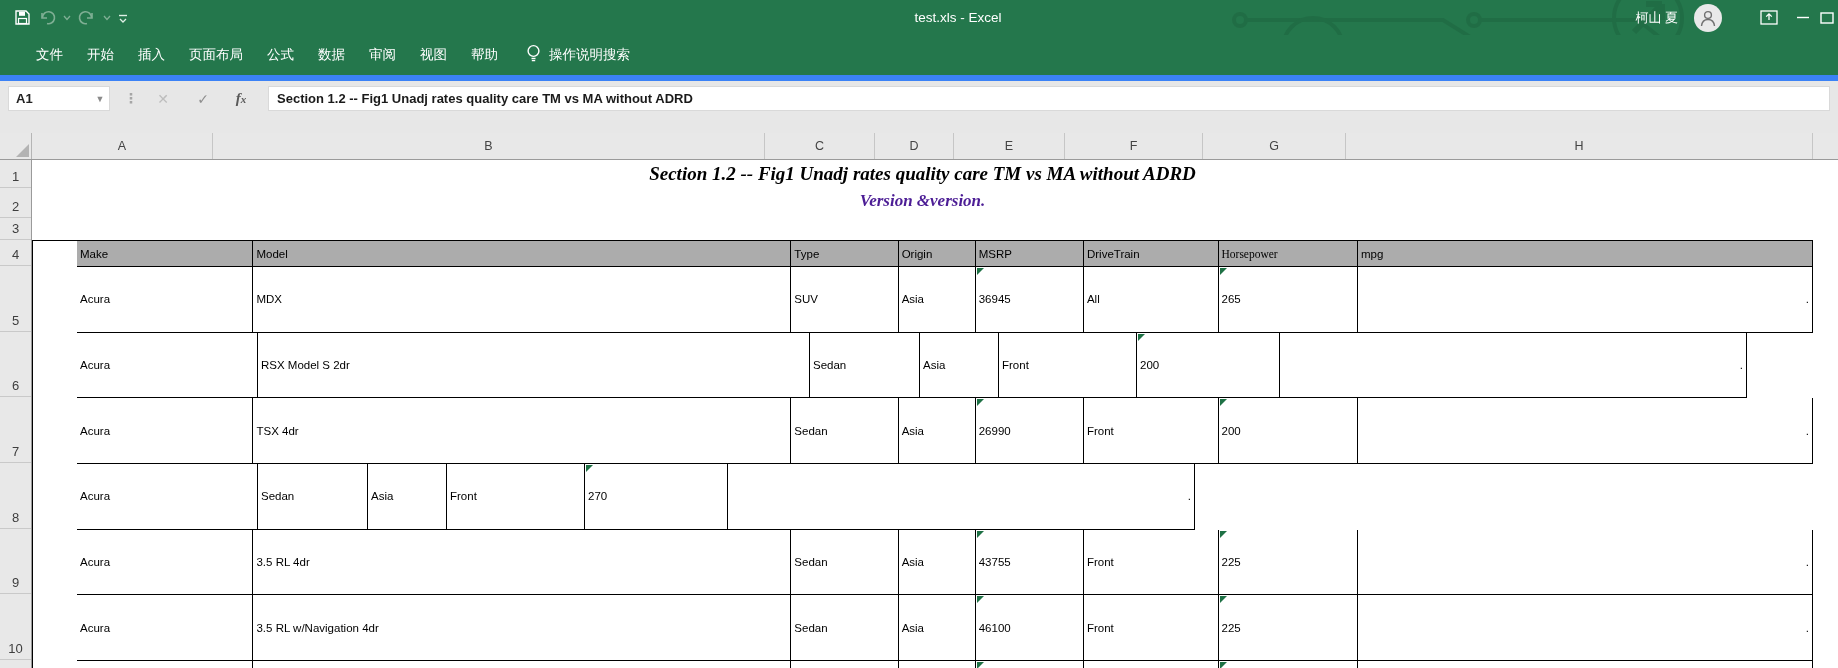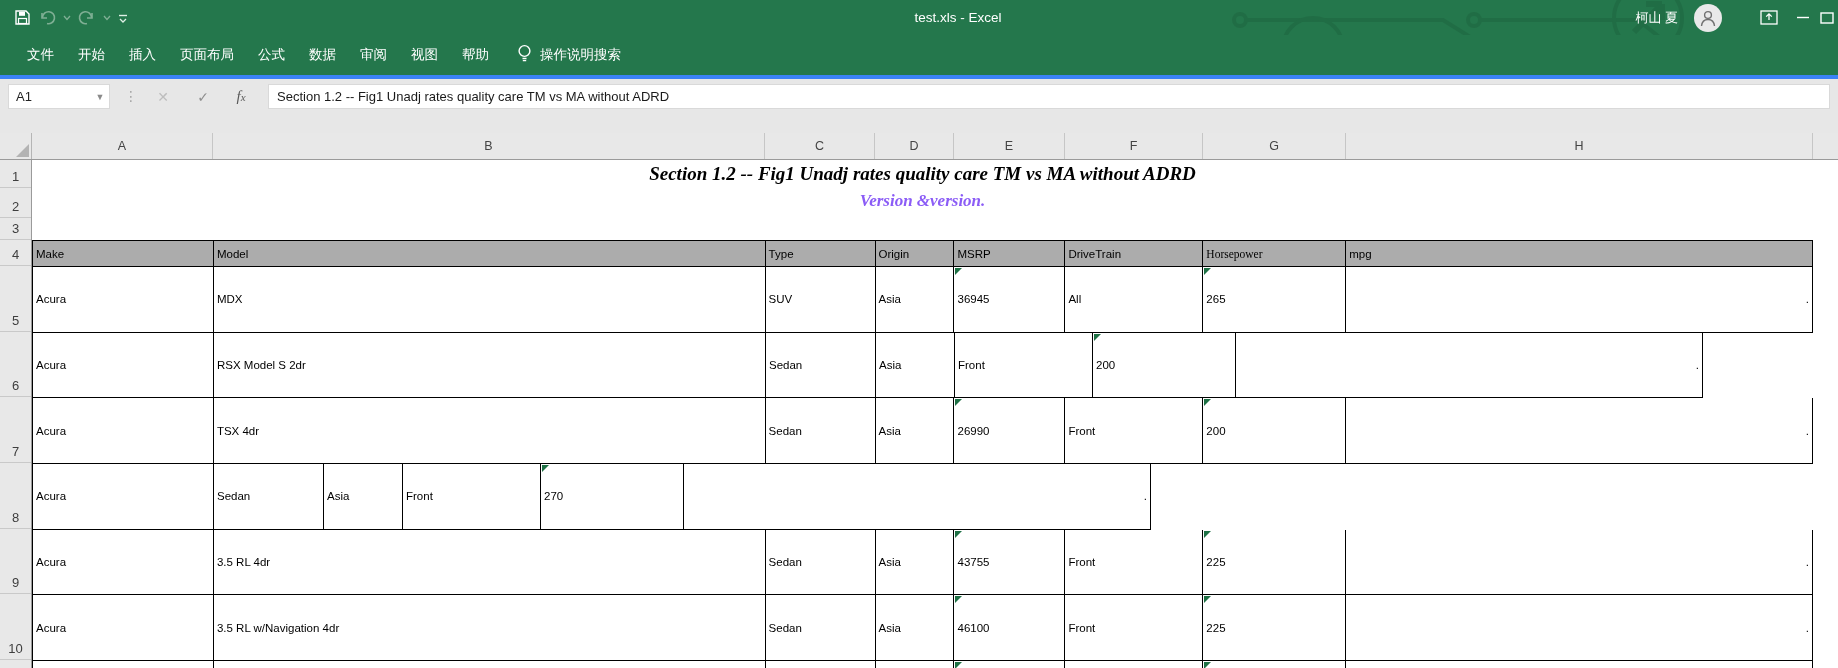--- a/index.html
+++ b/index.html
@@ -12,26 +12,26 @@
   .qat{position:absolute;left:14px;top:0;height:35px;display:flex;align-items:center;gap:7px;z-index:2;}
   .qat .icon{display:flex;align-items:center;justify-content:center;}
   .win-title{position:absolute;left:958px;top:0;transform:translateX(-50%);height:35px;line-height:35px;color:#fff;font-size:13.5px;white-space:nowrap;z-index:2;}
   .tb-right{position:absolute;right:0;top:0;height:35px;display:flex;align-items:center;z-index:2;}
   .user-name{color:#fff;font-size:13px;margin-right:16px;white-space:nowrap;}
   .avatar{width:28px;height:28px;border-radius:50%;background:#e9e9e9;display:flex;align-items:center;justify-content:center;margin-right:30px;}
   .tb-btn{width:34px;height:35px;display:flex;align-items:center;justify-content:center;}
   .tb-btn.partial{width:18px;overflow:hidden;justify-content:flex-start;}
 
   
-  .ribbon{position:relative;height:40px;background:#24774C;display:flex;align-items:center;padding-left:15px;z-index:1;}
+  .ribbon{position:relative;height:40px;background:#24774C;display:flex;align-items:center;padding-left:24px;z-index:1;}
   .rtab{color:#fff;font-size:13.5px;padding:0 12px;height:40px;line-height:40px;white-space:nowrap;cursor:default;}
   .ribbon-search{display:flex;align-items:center;gap:8px;margin-left:16px;color:#fff;font-size:13.5px;white-space:nowrap;}
 
   
-  .formulabar{position:relative;height:40px;background:#E7E7E7;border-top:4px solid #3b82f6;box-sizing:border-box;}
+  .formulabar{position:relative;height:40px;background:#E7E7E7;border-top:6px solid #3b82f6;box-sizing:border-box;font-weight:bold;}
   .namebox{position:absolute;left:8px;top:5px;width:102px;height:25px;background:#fff;border:1px solid #d9d9d9;box-sizing:border-box;display:flex;align-items:center;}
   .namebox .nb-val{flex:1;padding-left:7px;font-size:13px;color:#222;}
   .nb-arrow{width:18px;color:#8a8a8a;font-size:9px;text-align:center;}
   .fb-dots{position:absolute;left:124px;top:7px;color:#a6a6a6;font-size:14px;letter-spacing:0;line-height:21px;}
   .fb-btn{position:absolute;top:5px;height:25px;width:30px;display:flex;align-items:center;justify-content:center;font-size:14px;}
   .fb-x{left:148px;color:#bdbdbd;}
   .fb-check{left:188px;color:#8f8f8f;}
   .fb-fx{left:226px;color:#595959;font-family:"Liberation Serif","DejaVu Serif",serif;font-style:italic;font-size:15px;}
   .formula-input{position:absolute;left:268px;top:5px;right:8px;height:25px;background:#fff;border:1px solid #d9d9d9;box-sizing:border-box;line-height:23px;padding-left:8px;font-size:13px;color:#1a1a1a;white-space:nowrap;overflow:hidden;}
   .fb-gap{height:18px;background:#E7E7E7;}
@@ -41,23 +41,23 @@
   .corner{width:32px;height:100%;border-right:1px solid #b5b5b5;box-sizing:border-box;position:relative;background:#E8E8E8;}
   .corner .tri{position:absolute;right:2px;bottom:2px;width:0;height:0;border-left:13px solid transparent;border-bottom:13px solid #b3b3b3;}
   .colh{height:100%;border-right:1px solid #c6c6c6;box-sizing:border-box;display:flex;align-items:center;justify-content:center;font-size:12.5px;color:#444;}
 
   
   .sheetbody{position:relative;height:508px;background:#fff;overflow:hidden;}
   .gutter{position:absolute;left:0;top:0;width:32px;height:100%;background:#E8E8E8;border-right:1px solid #9a9a9a;box-sizing:border-box;}
   .rownum{position:absolute;left:0;width:31px;display:flex;align-items:flex-end;justify-content:center;font-size:13px;color:#3e3e3e;border-bottom:1px solid #c9c9c9;box-sizing:border-box;padding-bottom:3px;}
   .content{position:absolute;left:32px;top:0;right:0;height:100%;}
   .sheet-title-1{position:absolute;top:0;left:0;width:1781px;height:28px;line-height:28px;text-align:center;font-family:"Liberation Serif","DejaVu Serif",serif;font-weight:bold;font-style:italic;font-size:19px;color:#000;white-space:nowrap;}
-  .sheet-title-2{position:absolute;top:28px;left:0;width:1781px;height:30px;line-height:26px;text-align:center;font-family:"Liberation Serif","DejaVu Serif",serif;font-weight:bold;font-style:italic;font-size:17px;color:#8b5cf6;white-space:nowrap;}
+  .sheet-title-2{position:absolute;top:28px;left:0;width:1781px;height:30px;line-height:26px;text-align:center;font-family:"Liberation Serif","DejaVu Serif",serif;font-weight:bold;font-style:italic;font-size:17px;color:#4c1d95;white-space:nowrap;}
   .cartable{position:absolute;left:0;top:80px;width:1781px;border-top:1px solid #000;border-left:1px solid #000;box-sizing:border-box;}
-  .trow{display:flex;}
+  .trow{display:flex;padding-left:44px;}
   .tcell{position:relative;border-right:1px solid #000;border-bottom:1px solid #000;box-sizing:border-box;display:flex;align-items:center;font-size:11.5px;color:#000;padding-left:3px;background:#fff;overflow:hidden;}
   .theadrow .tcell{background:#ACACAC;}
   .tcell.right{justify-content:flex-end;padding-right:3px;padding-left:0;}
   .err-tri{position:absolute;left:1px;top:1px;width:0;height:0;border-top:7px solid #1e7145;border-right:7px solid transparent;}
   .partialrow{overflow:hidden;}
 </style>
 </head>
 <body>
 
 <div class="app">

